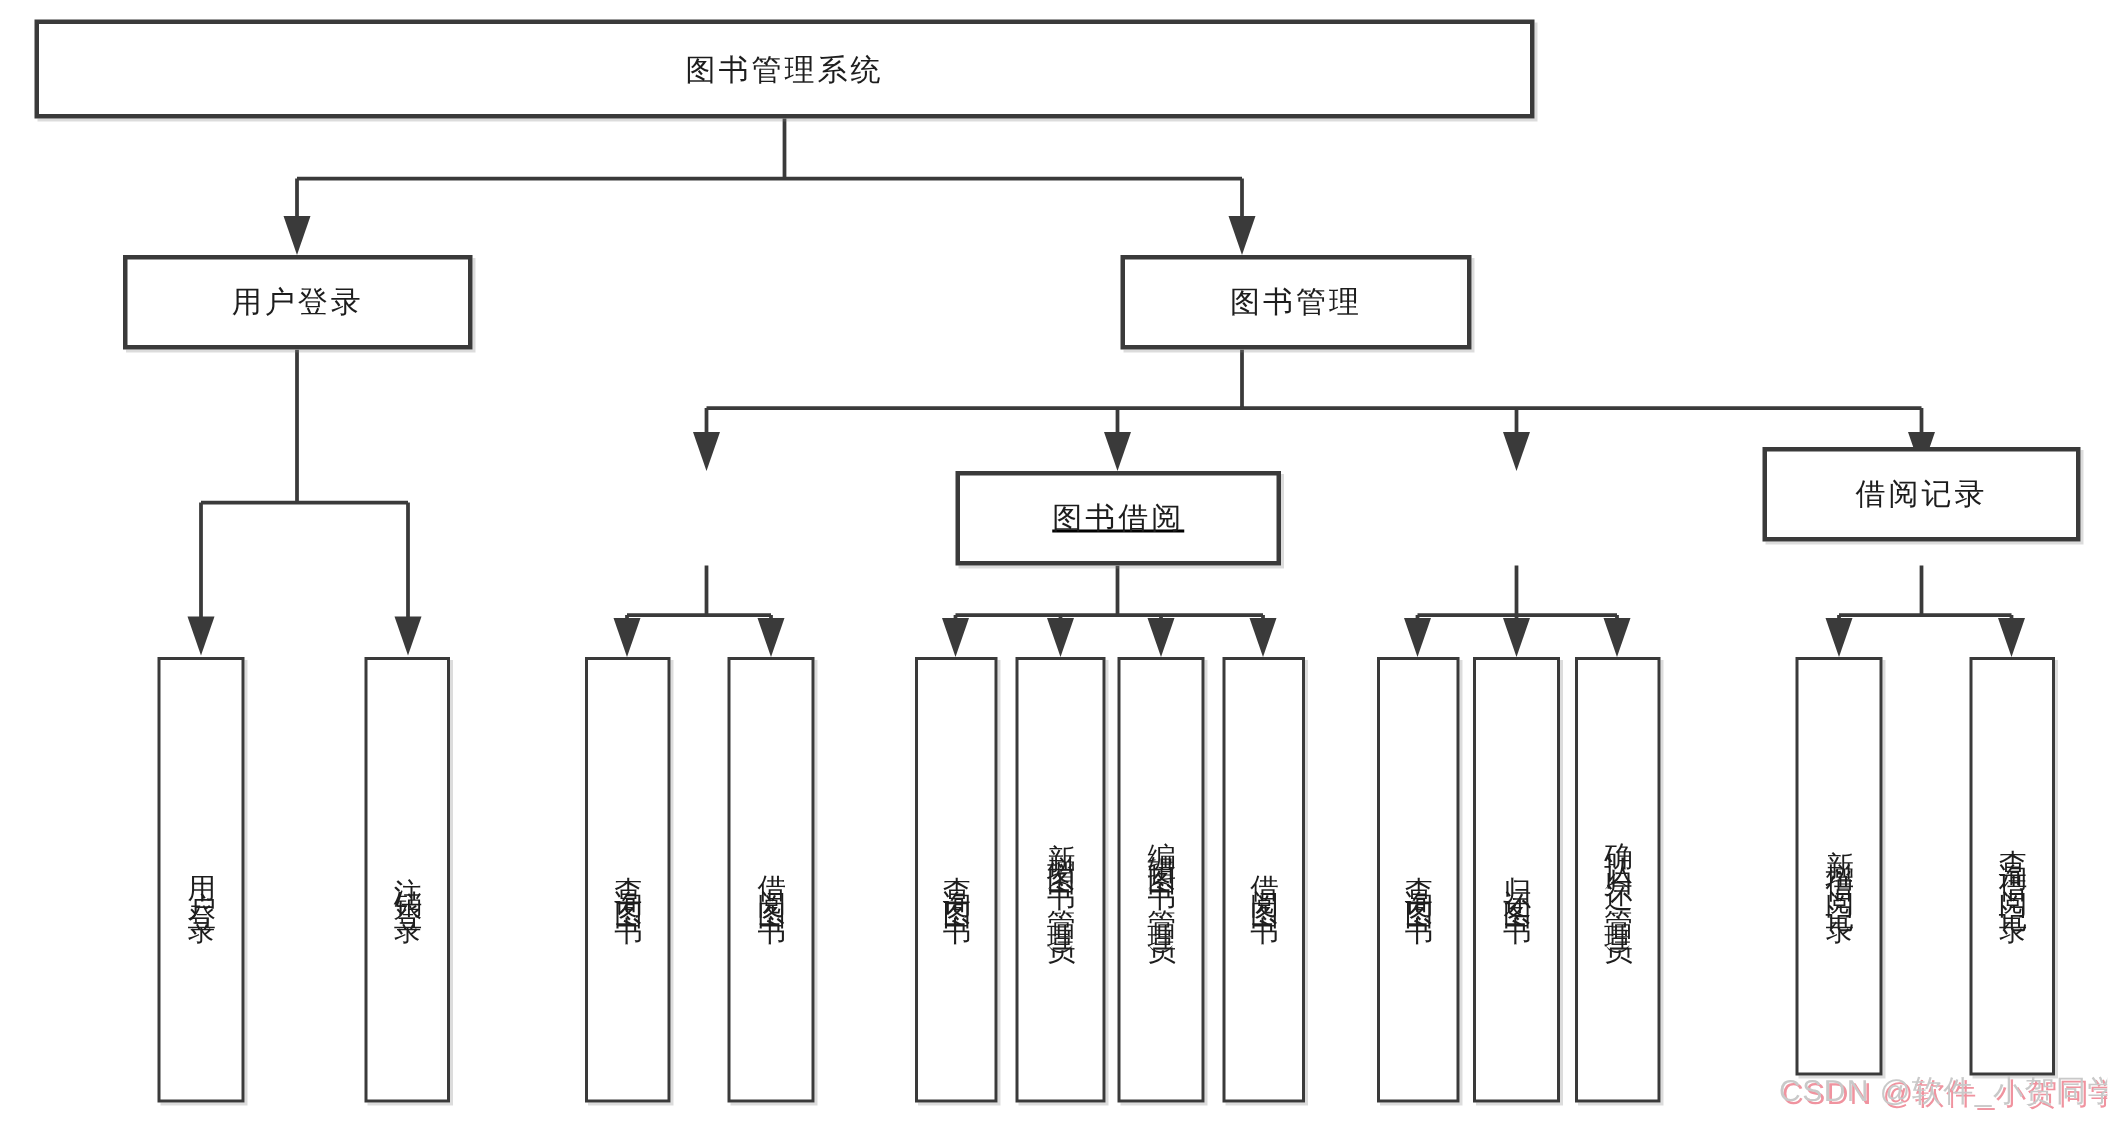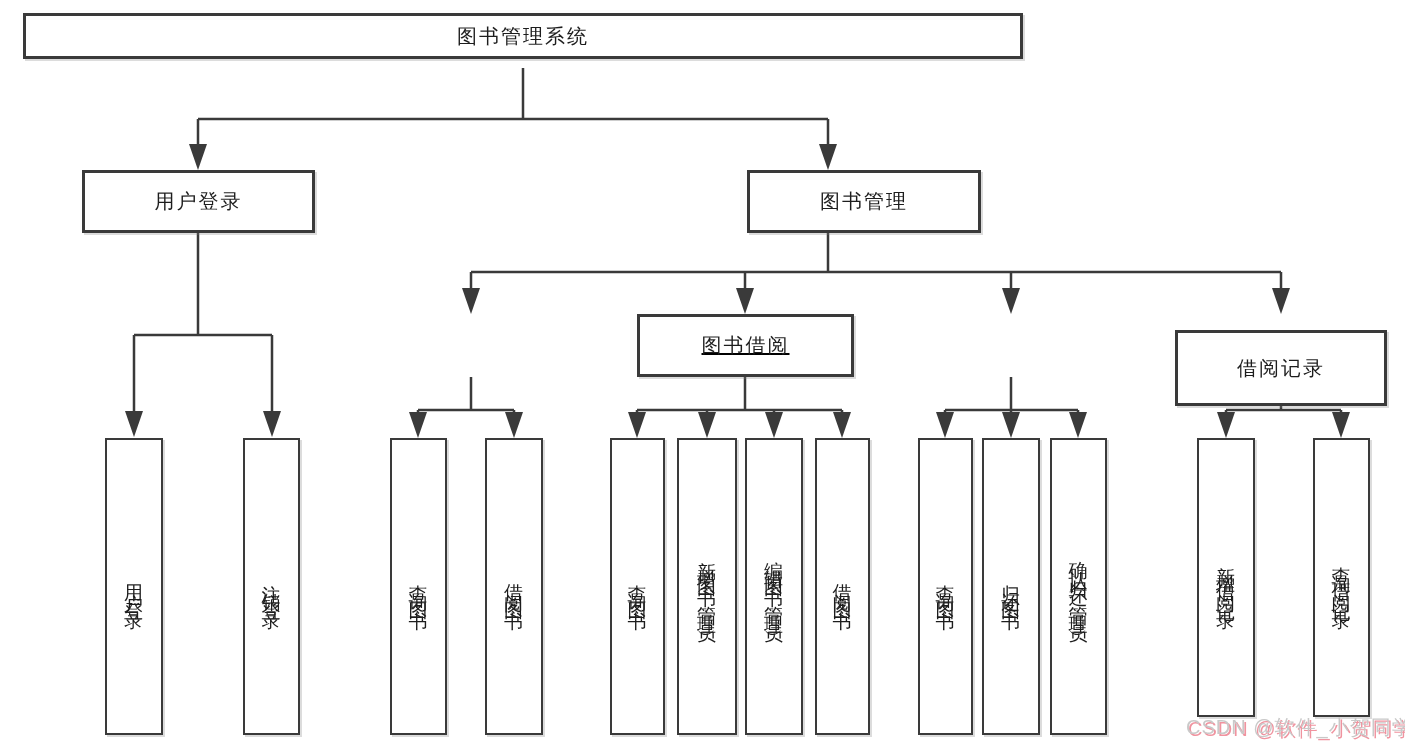--- a/index.html
+++ b/index.html
@@ -63,35 +63,35 @@
       <polygon points="765,412 783,412 774,438"></polygon>
       <polygon points="833,412 851,412 842,438"></polygon>
       <polygon points="936,412 954,412 945,438"></polygon>
       <polygon points="1002,412 1020,412 1011,438"></polygon>
       <polygon points="1069,412 1087,412 1078,438"></polygon>
       <polygon points="1217,412 1235,412 1226,438"></polygon>
       <polygon points="1332,412 1350,412 1341,438"></polygon>
     </g>
   </svg>
 
-  <div class="box" style="left:23px;top:13px;width:1000px;height:46px;">
+  <div class="box" style="left:23px;top:13px;width:1000px;height:66px;">
     <span class="h-label">图书管理系统</span>
   </div>
 
   <div class="box" style="left:82px;top:170px;width:233px;height:63px;">
     <span class="h-label">用户登录</span>
   </div>
   <div class="box" style="left:711px;top:170px;width:234px;height:63px;margin-left:36px;">
     <span class="h-label">图书管理</span>
   </div>
 
   <div class="box" style="left:637px;top:314px;width:217px;height:63px;text-decoration:underline;">
     <span class="h-label">图书借阅</span>
   </div>
-  <div class="box" style="left:1175px;top:330px;width:212px;height:76px;font-family:Liberation Serif, serif;">
+  <div class="box" style="left:1175px;top:298px;width:212px;height:63px;font-family:Liberation Serif, serif;">
     <span class="h-label">借阅记录</span>
   </div>
 
   <div class="box leaf" style="left:105px;top:438px;width:58px;height:297px;">
     <span class="v-label">用户登录</span>
   </div>
   <div class="box leaf" style="left:243px;top:438px;width:57px;height:297px;">
     <span class="v-label">注销登录</span>
   </div>
 

